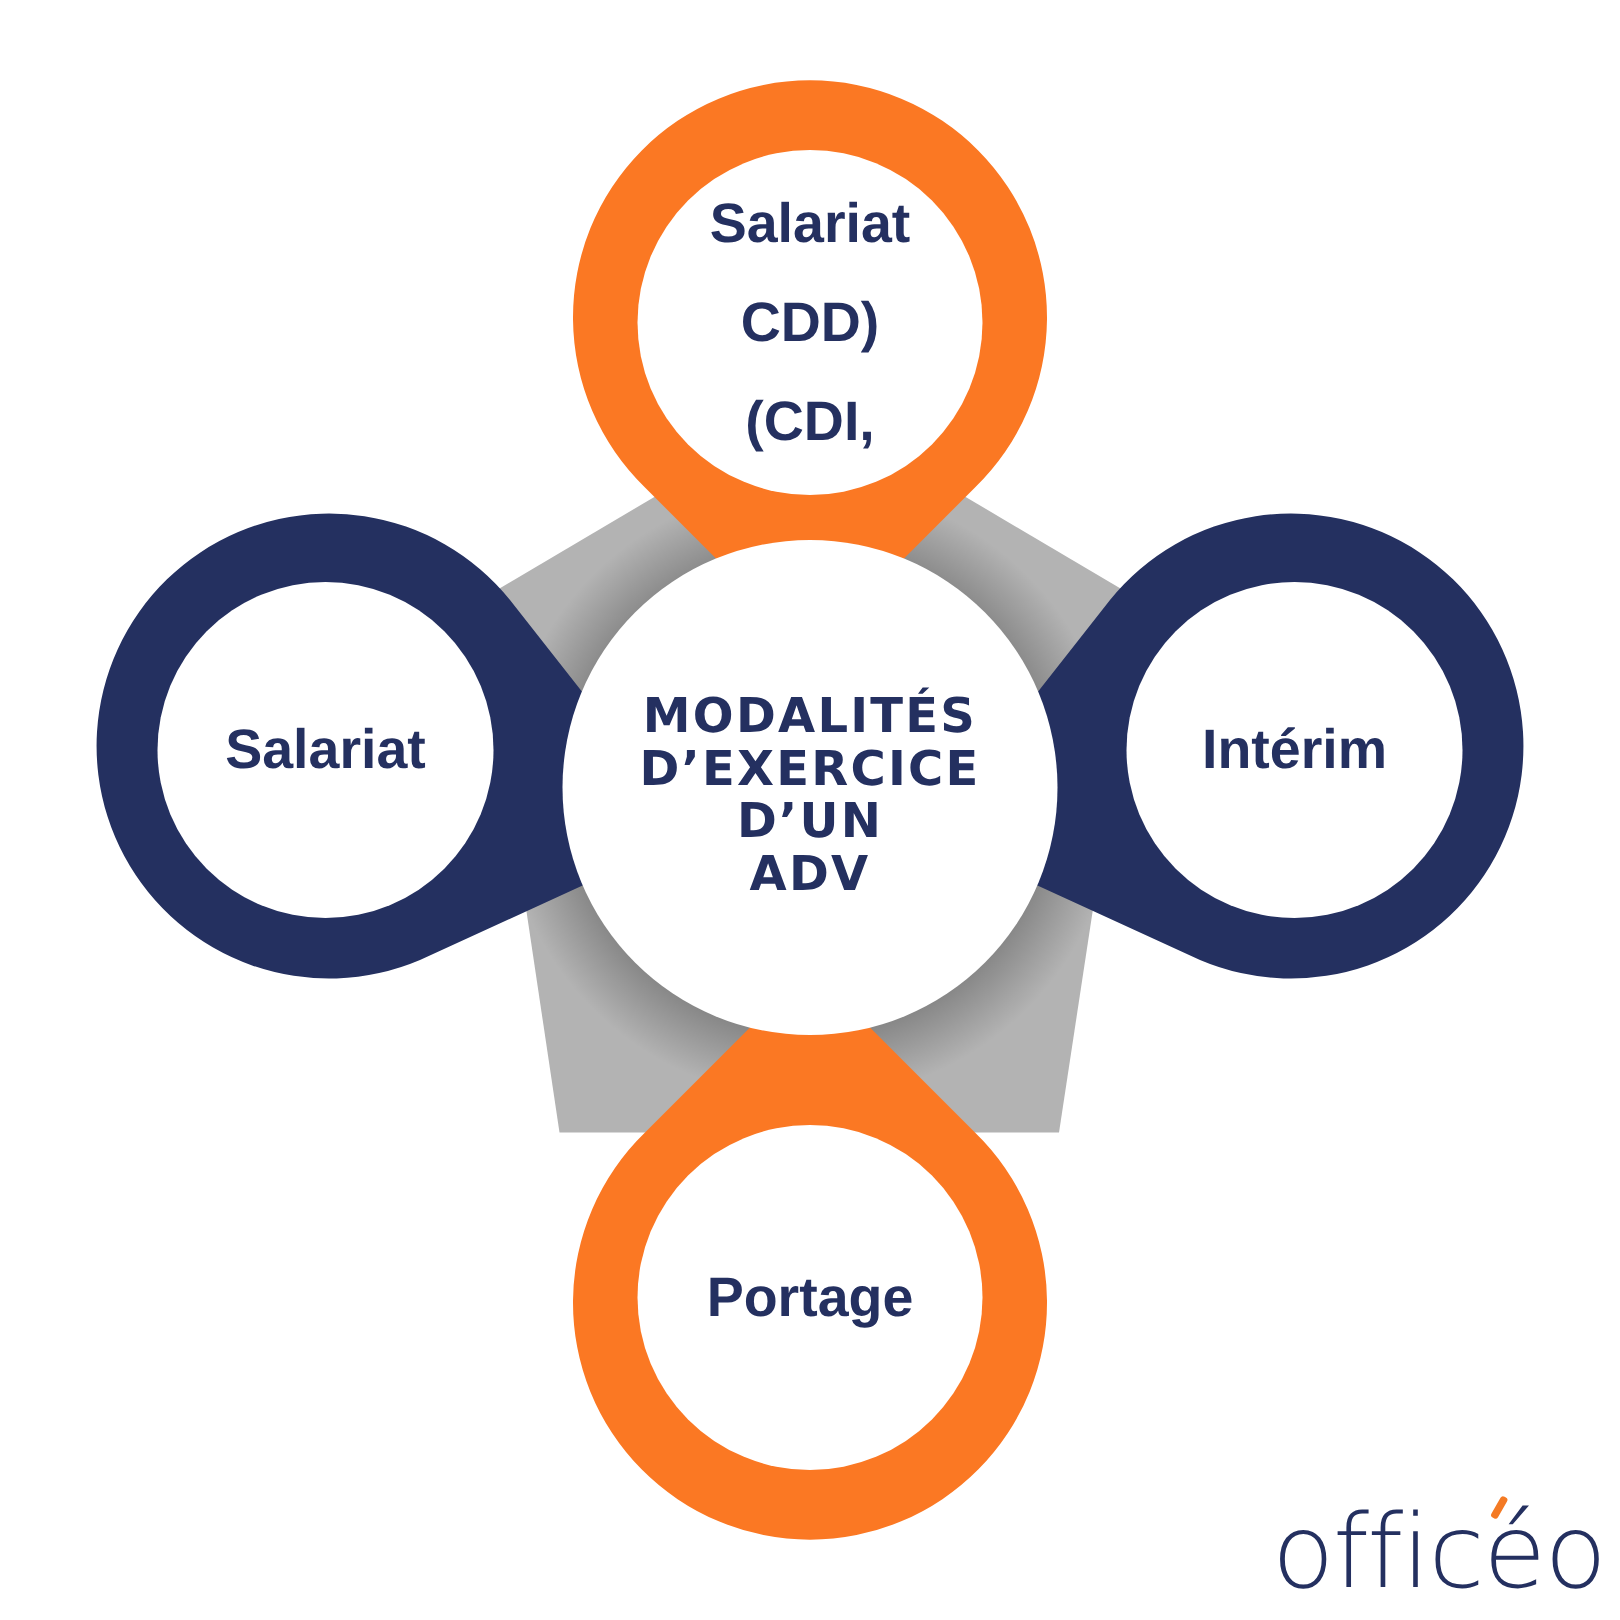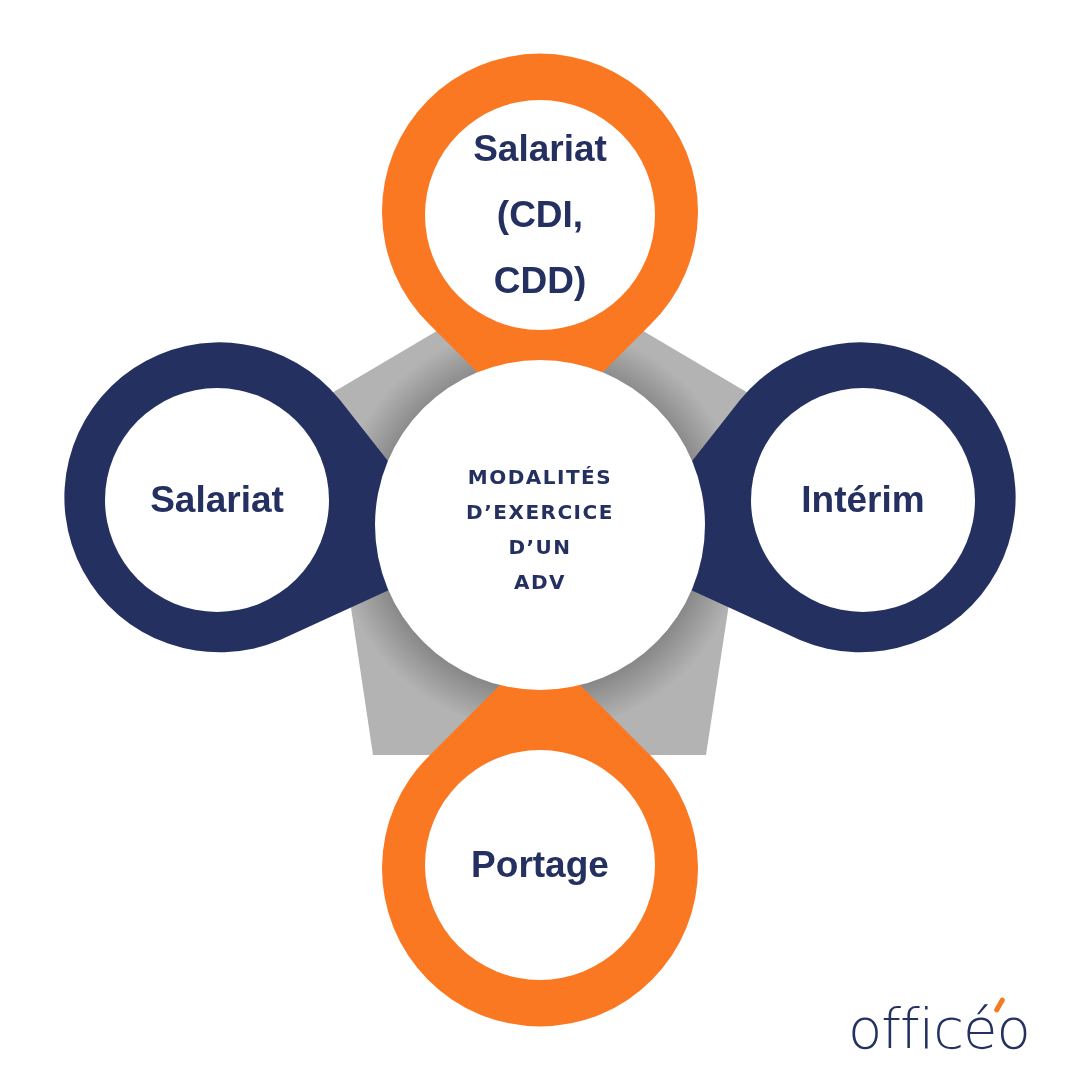--- a/index.html
+++ b/index.html
@@ -1,21 +1,21 @@
 <!DOCTYPE html>
 <html><head>
 <meta charset="utf-8">
 <style>
   html, body { margin:0; padding:0; background:#ffffff; }
   body { width:1080px; height:1080px; position:relative; overflow:hidden; font-family:"DejaVu Sans", sans-serif; }
   #diagram { position:absolute; left:0; top:0; width:1080px; height:1080px; }
   .label { position:absolute; display:flex; align-items:center; justify-content:center; text-align:center; color:#243060; font-weight:bold; }
   .pin-label { font-family:"Liberation Sans", sans-serif; font-size:37px; line-height:60px; }
-  .center-label { font-family:"DejaVu Sans", sans-serif; font-size:20px; line-height:35px; letter-spacing:1.5px; flex-direction:column; }
-  .logo { position:absolute; left:848px; top:996px; font-family:"DejaVu Sans", sans-serif; font-weight:200; font-size:56px; color:#243060; letter-spacing:-1px; }
+  .center-label { font-family:"DejaVu Sans", sans-serif; font-size:32px; line-height:35px; letter-spacing:1.5px; flex-direction:column; }
+  .logo { position:absolute; left:848px; top:996px; font-family:"DejaVu Sans", sans-serif; font-weight:200; font-size:68px; color:#243060; letter-spacing:-1px; }
   .logo-accent { position:absolute; left:997px; top:997px; width:5px; height:16px; background:#f47a24; transform:rotate(30deg); border-radius:2px; }
 </style>
 </head>
 <body>
 
 <svg id="diagram" width="1080" height="1080" viewBox="0 0 1080 1080">
   <defs>
     <radialGradient id="centerShadow" cx="50%" cy="50%" r="50%">
       <stop offset="70%" stop-color="#000" stop-opacity="0.35"></stop>
       <stop offset="100%" stop-color="#000" stop-opacity="0"></stop>
@@ -44,22 +44,22 @@
   <g>
     <path d="M 740 400 A 155 155 0 1 1 800 640 L 680 585 L 685 470 Z" fill="#243060"></path>
     <circle cx="863" cy="500" r="112" fill="#ffffff"></circle>
   </g>
 
   <circle cx="540" cy="525" r="165" fill="#ffffff"></circle>
 </svg>
 
 <div class="label pin-label" style="left:425px; top:100px; width:230px; height:230px; flex-direction:column; line-height:66px;">
   <span>Salariat</span>
+  <span>CDD)</span>
   <span>(CDI,</span>
-  <span>CDD)</span>
 </div>
 
 <div class="label pin-label" style="left:102px; top:385px; width:230px; height:230px;">
   <span>Salariat</span>
 </div>
 
 <div class="label pin-label" style="left:748px; top:385px; width:230px; height:230px;">
   <span>Intérim</span>
 </div>
 

